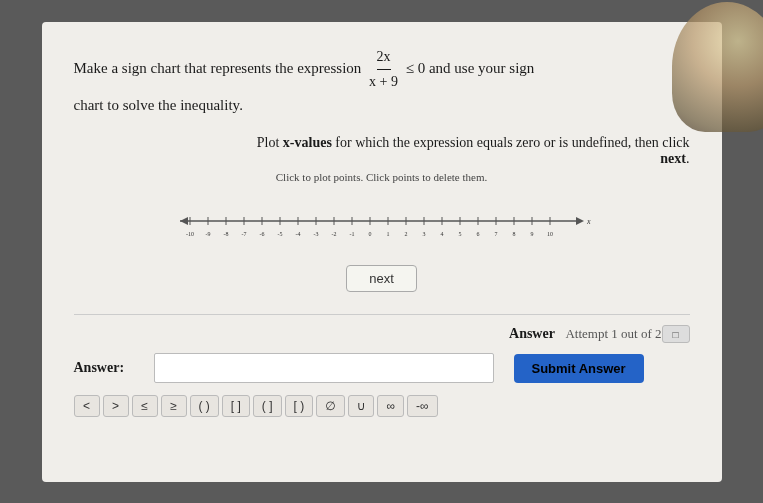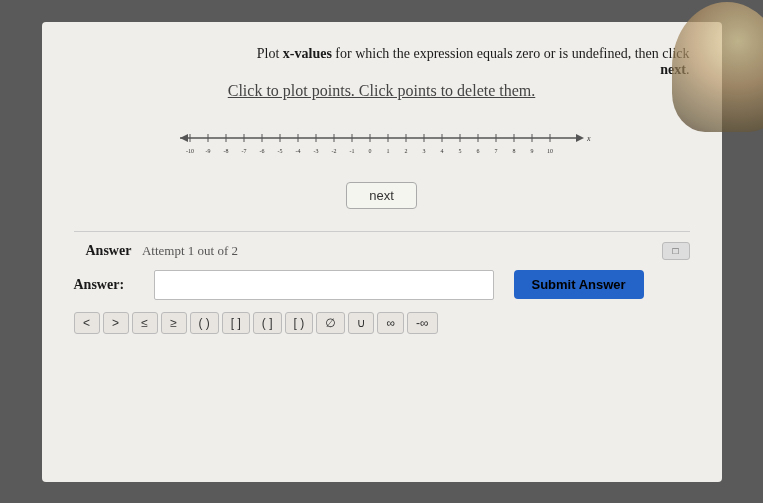--- a/index.html
+++ b/index.html
@@ -51,23 +51,22 @@
     .instruction-main {
       font-size: 14px;
       color: #1a1a1a;
       margin-bottom: 4px;
       text-align: right;
     }
     .instruction-main strong {
       font-weight: bold;
     }
     .instruction-sub {
-      font-size: 16px;
+      font-size: 11px;
       color: #444;
-      text-decoration: underline;
     }
     .number-line-container {
       display: flex;
       justify-content: center;
       align-items: center;
       margin: 18px 0 24px 0;
       position: relative;
     }
     .number-line-svg {
       width: 420px;
@@ -91,21 +90,21 @@
       border-top: 1px solid #ccc;
       padding-top: 10px;
       margin-bottom: 10px;
     }
     .answer-attempt {
       font-size: 13px;
       color: #555;
       margin-bottom: 10px;
       display: flex;
       align-items: center;
-      justify-content: space-between;
+      justify-content: flex-end;
       margin-left: 12px;
     }
     .answer-attempt .label {
       font-weight: bold;
       font-size: 14px;
       color: #1a1a1a;
       margin-right: 8px;
     }
     .expand-icon {
       width: 28px;
@@ -178,20 +177,32 @@
       opacity: 0.7;
     }
   </style>
 </head>
 <body>
 
 <div class="main-panel">
 
   <div class="lamp-decoration"></div>
 
+  <div class="problem-statement">
+    <span>Make a sign chart that represents the expression</span>
+    <span>
+      <span class="fraction-inline">
+        <span class="numerator">2x</span>
+        <span class="denominator">x + 9</span>
+      </span>
+    </span>
+    <span>≤ 0 and use your sign</span>
+    <br>
+    <span>chart to solve the inequality.</span>
+  </div>
 
   <div class="instruction-block">
     <div class="instruction-main">
       <span>Plot </span><strong>x-values</strong><span> for which the expression equals zero or is undefined, then click</span>
       <br>
       <strong>next</strong>.
     </div>
     <div class="instruction-sub">Click to plot points. Click points to delete them.</div>
   </div>
 

